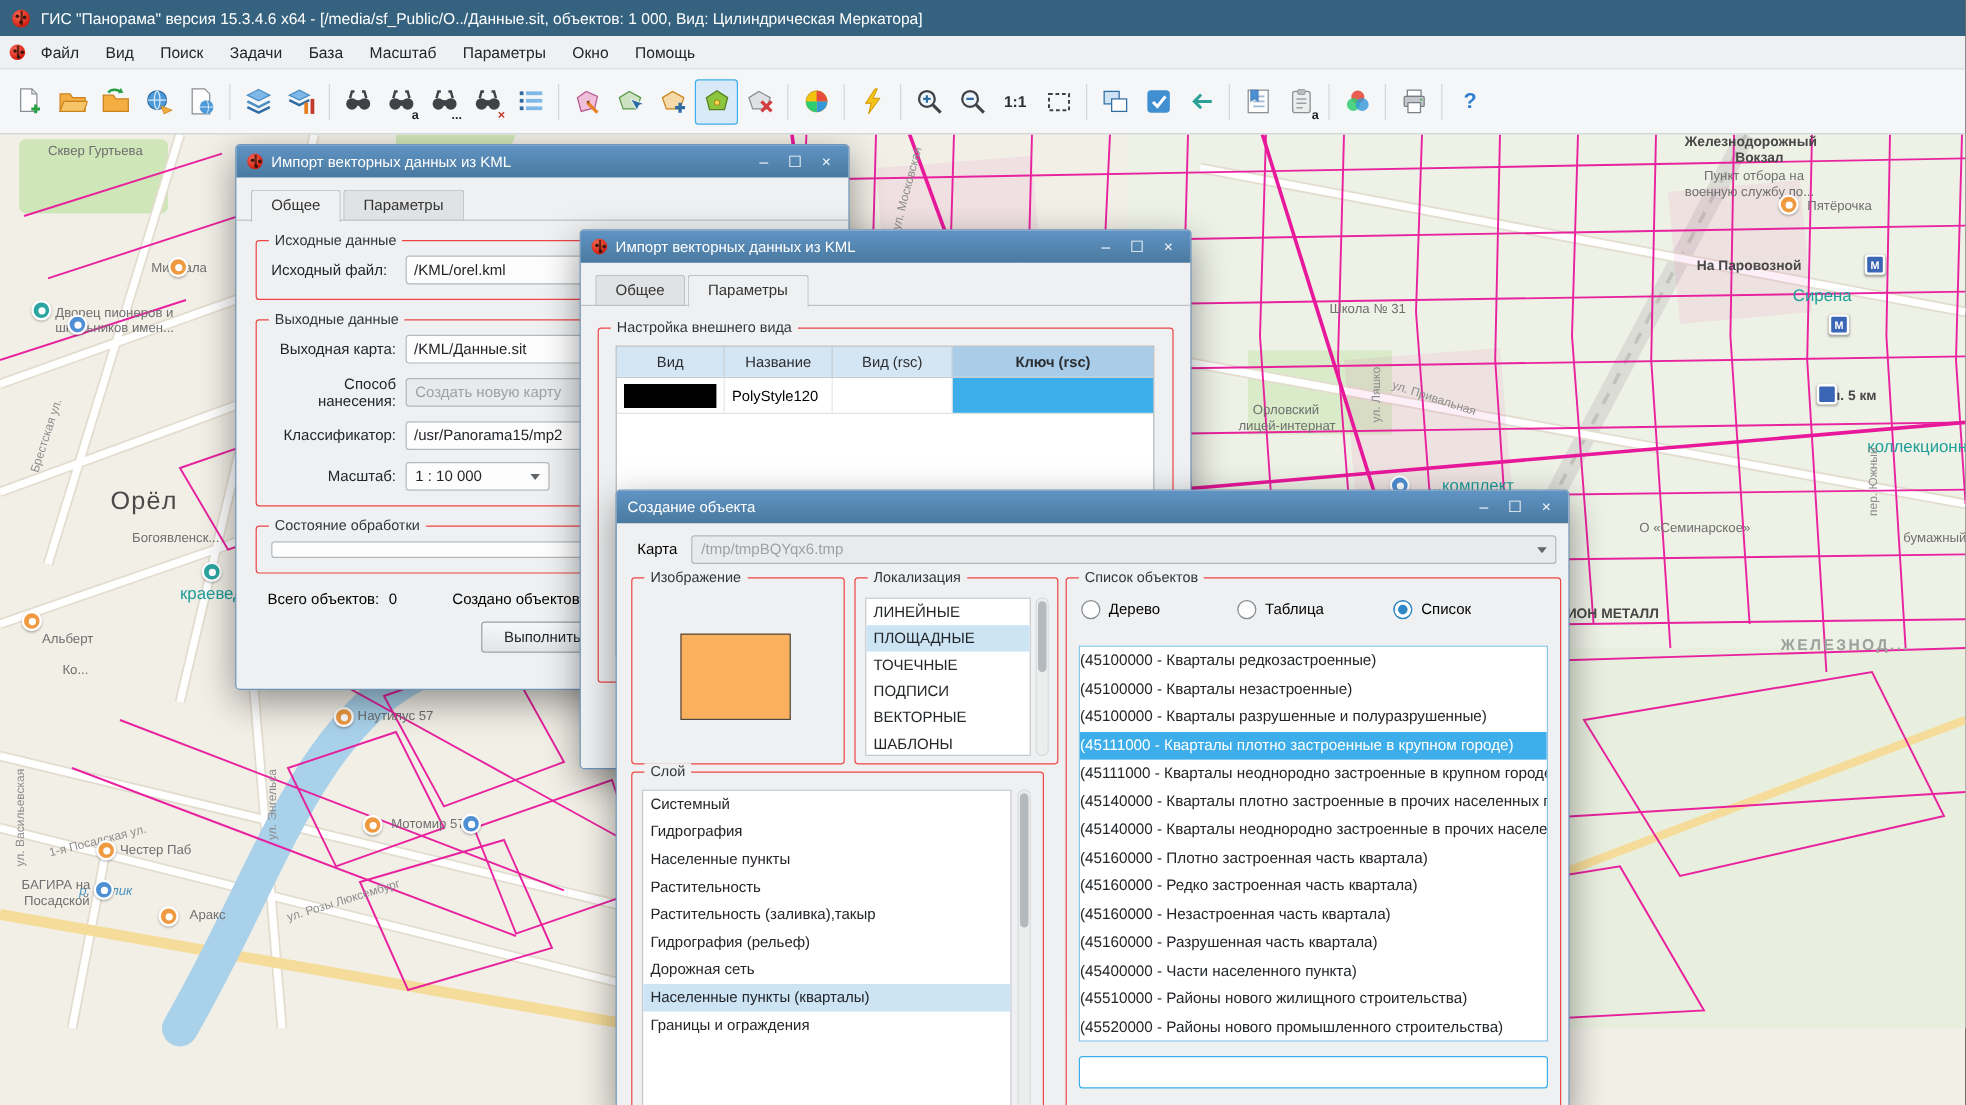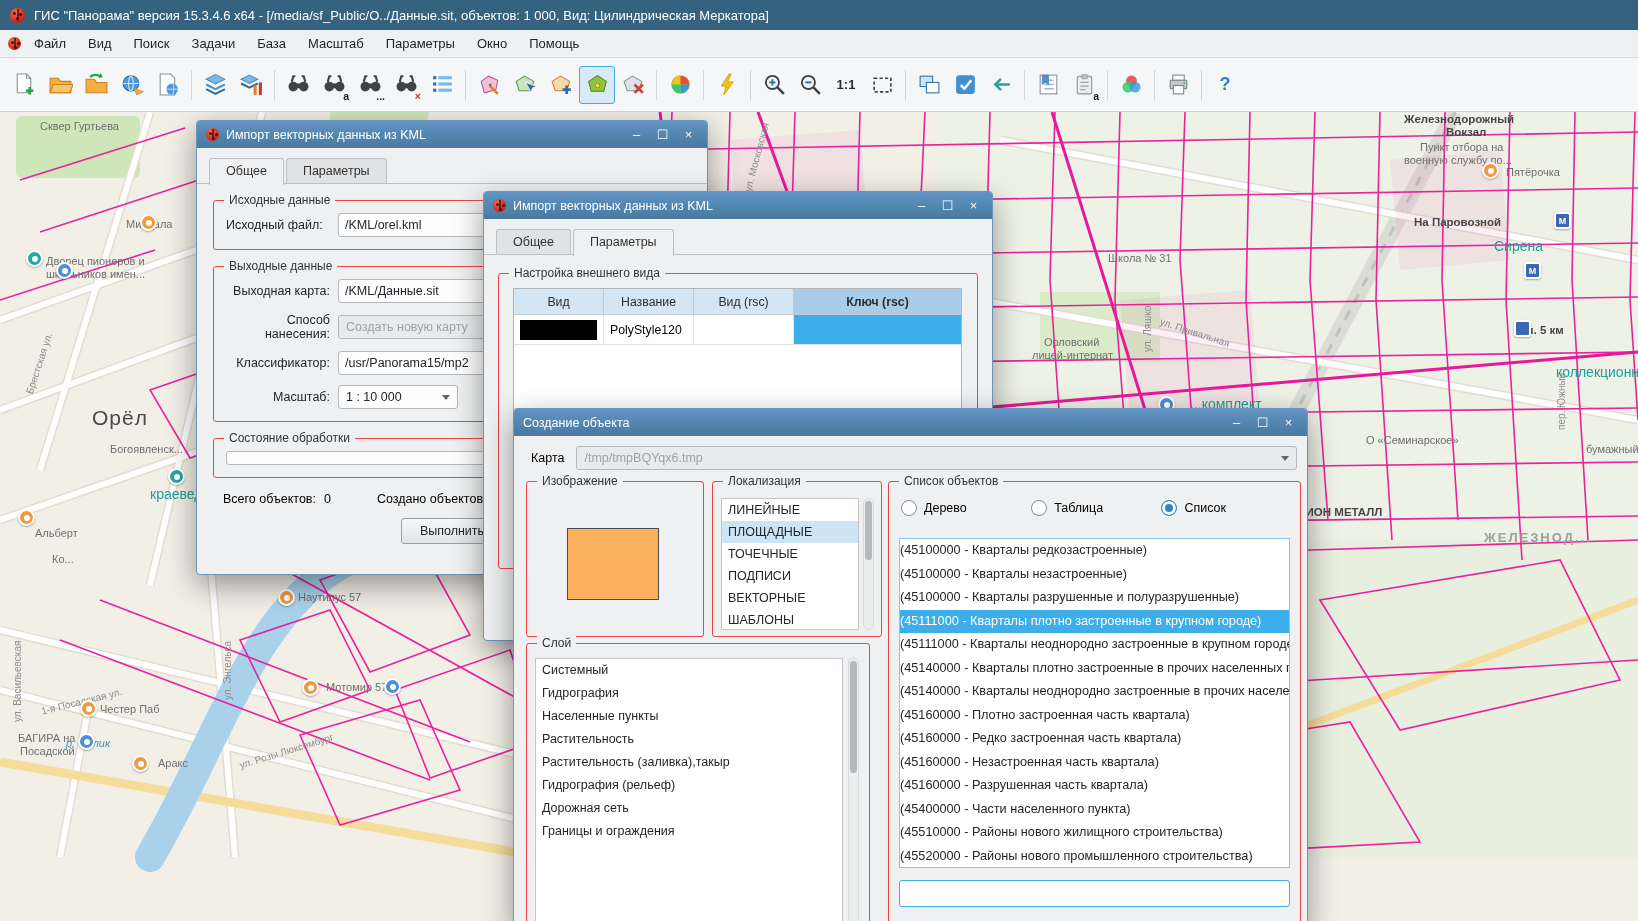--- a/index.html
+++ b/index.html
@@ -676,20 +676,21 @@
     <div class="group g-layer">
       <span class="gt">Слой</span>
       <div class="slist">
           <div class="mitem">Системный</div>
           <div class="mitem">Гидрография</div>
           <div class="mitem">Населенные пункты</div>
           <div class="mitem">Растительность</div>
           <div class="mitem">Растительность (заливка),такыр</div>
           <div class="mitem">Гидрография (рельеф)</div>
           <div class="mitem">Дорожная сеть</div>
+          <div class="mitem selected">Населенные пункты (кварталы)</div>
           <div class="mitem">Границы и ограждения</div>
         </div>
       <div class="vscroll">
           <div class="vthumb" style="top:2px;height:42%"></div>
         </div>
     </div>
   </div>
 
 </div>
 

